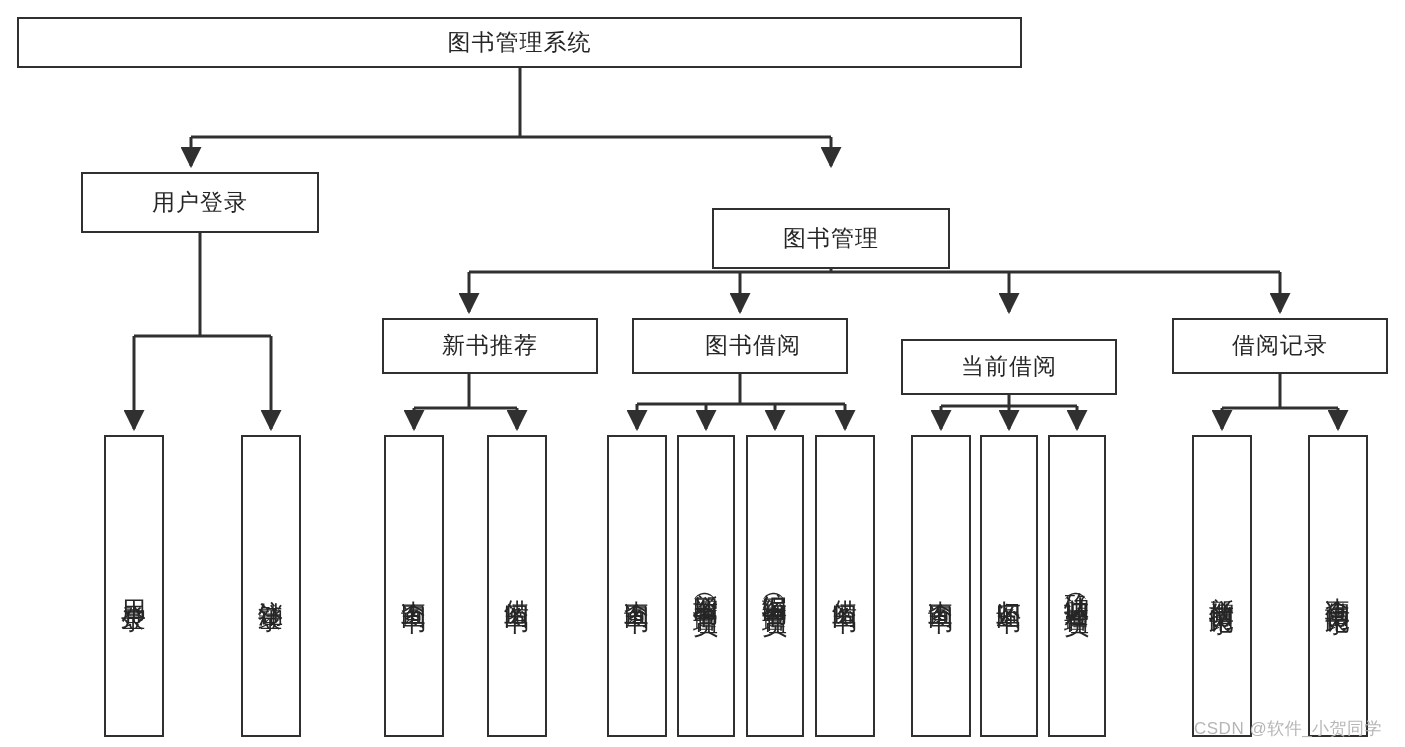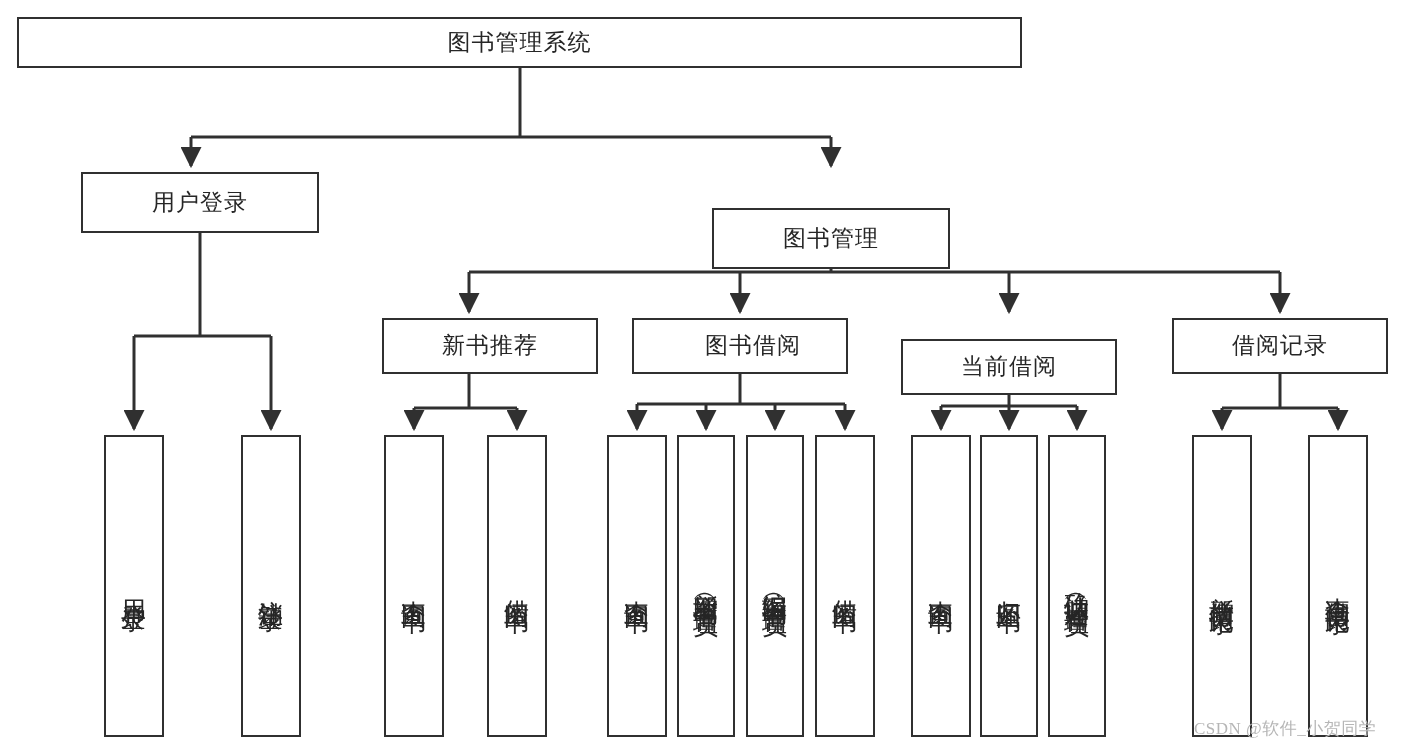--- a/index.html
+++ b/index.html
@@ -51,21 +51,21 @@
     align-items: center;
     justify-content: center;
     white-space: nowrap;
   }
   .watermark {
     position: absolute;
     font-size: 17px;
     color: #b6b6b6;
     letter-spacing: 0.5px;
     white-space: nowrap;
-    font-family: Liberation Serif, serif;
+    font-family: Liberation Sans, sans-serif;
     text-align: right;
   }
 </style>
 </head>
 <body>
 
 <div id="stage">
 
   <svg id="wires" viewBox="0 0 1405 747" xmlns="http://www.w3.org/2000/svg">
     <defs>

